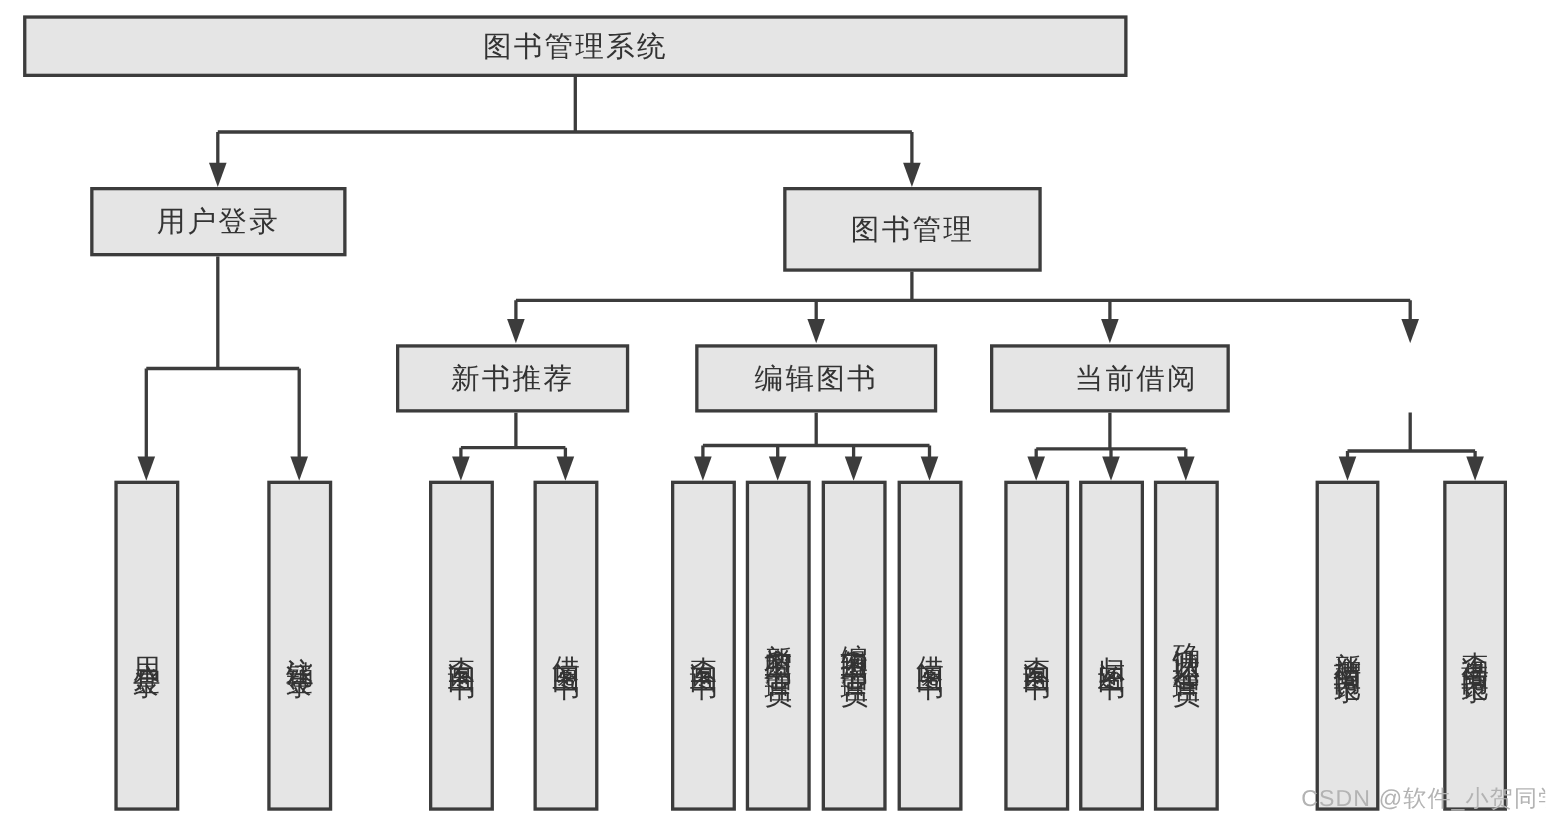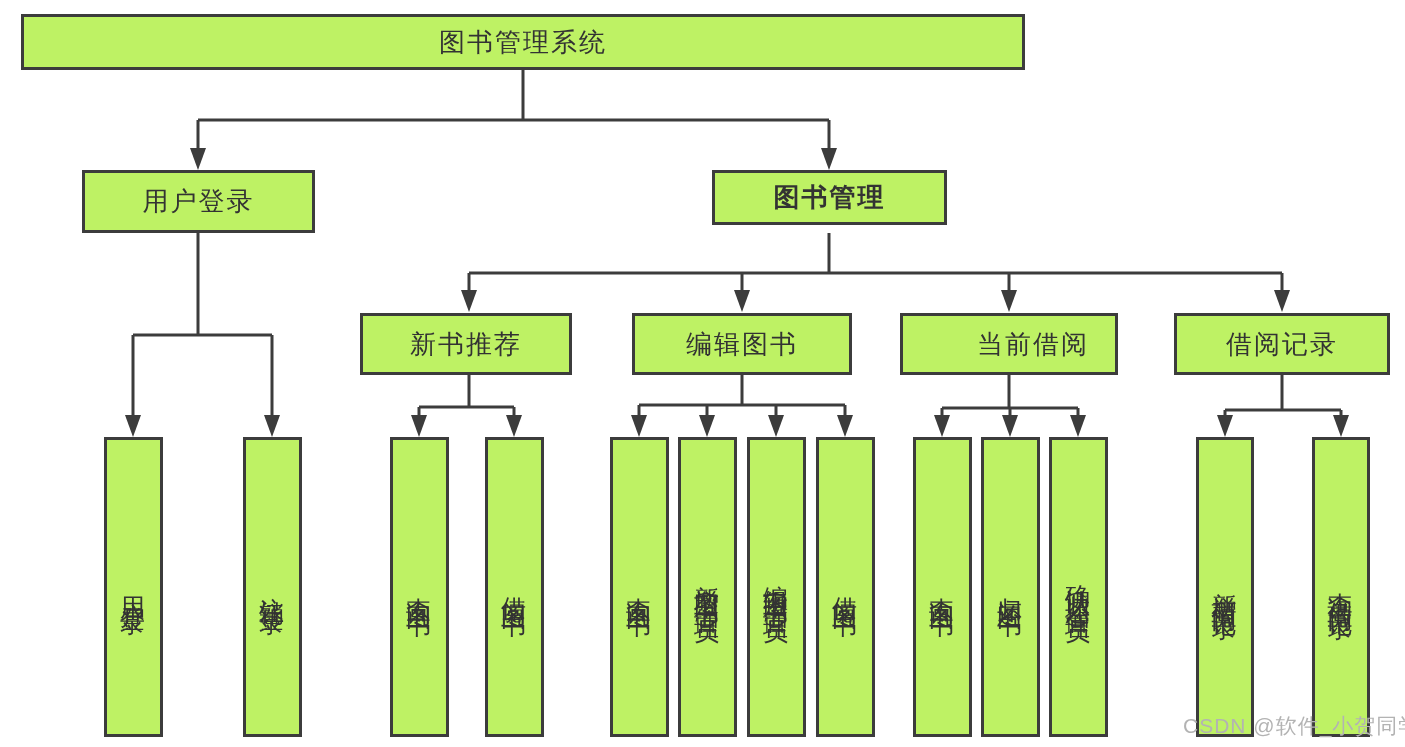--- a/index.html
+++ b/index.html
@@ -17,21 +17,21 @@
   }
   .connectors {
     position: absolute;
     left: 0; top: 0;
     width: 1405px; height: 747px;
     z-index: 1;
   }
   .node {
     position: absolute;
     box-sizing: border-box;
-    background: #bef264;
+    background: #e5e5e5;
     border: 3px solid #3c3c3c;
     color: #333333;
     display: flex;
     align-items: center;
     justify-content: center;
     font-size: 26px;
     letter-spacing: 2px;
     z-index: 2;
     white-space: nowrap;
   }
@@ -39,21 +39,21 @@
     writing-mode: vertical-rl;
     text-orientation: mixed;
     letter-spacing: 5px;
     font-size: 25px;
     white-space: normal;
   }
   
   .n-system   { left: 21px;   top: 14px;  width: 1004px; height: 56px; }
   
   .n-userlogin{ left: 82px;   top: 170px; width: 233px;  height: 63px; }
-  .n-bookmgmt { left: 712px;  top: 170px; width: 235px;  height: 55px; font-weight: bold; }
+  .n-bookmgmt { left: 712px;  top: 170px; width: 235px;  height: 77px; }
   
   .n-newrec   { left: 360px;  top: 313px; width: 212px;  height: 62px; }
   .n-borrow   { left: 632px;  top: 313px; width: 220px;  height: 62px; }
   .n-current  { left: 900px;  top: 313px; width: 218px;  height: 62px; padding-left: 48px; }
   .n-records  { left: 1174px; top: 313px; width: 216px;  height: 62px; }
   
   .lv3 { top: 437px; width: 59px; height: 300px; }
   .n-login    { left: 104px; }
   .n-logout   { left: 243px; }
   .n-nr-query { left: 390px; }
@@ -124,21 +124,20 @@
   </svg>
 
   <div class="node n-system">图书管理系统</div>
 
   <div class="node n-userlogin">用户登录</div>
   <div class="node n-bookmgmt">图书管理</div>
 
   <div class="node n-newrec">新书推荐</div>
   <div class="node n-borrow">编辑图书</div>
   <div class="node n-current">当前借阅</div>
-  <div class="node n-records">借阅记录</div>
 
   <div class="node vnode lv3 n-login">用户登录</div>
   <div class="node vnode lv3 n-logout">注销登录</div>
 
   <div class="node vnode lv3 n-nr-query">查询图书</div>
   <div class="node vnode lv3 n-nr-borrow">借阅图书</div>
 
   <div class="node vnode lv3 n-bb-query">查询图书</div>
   <div class="node vnode lv3 n-bb-add">新增图书（管理员）</div>
   <div class="node vnode lv3 n-bb-edit">编辑图书（管理员）</div>

